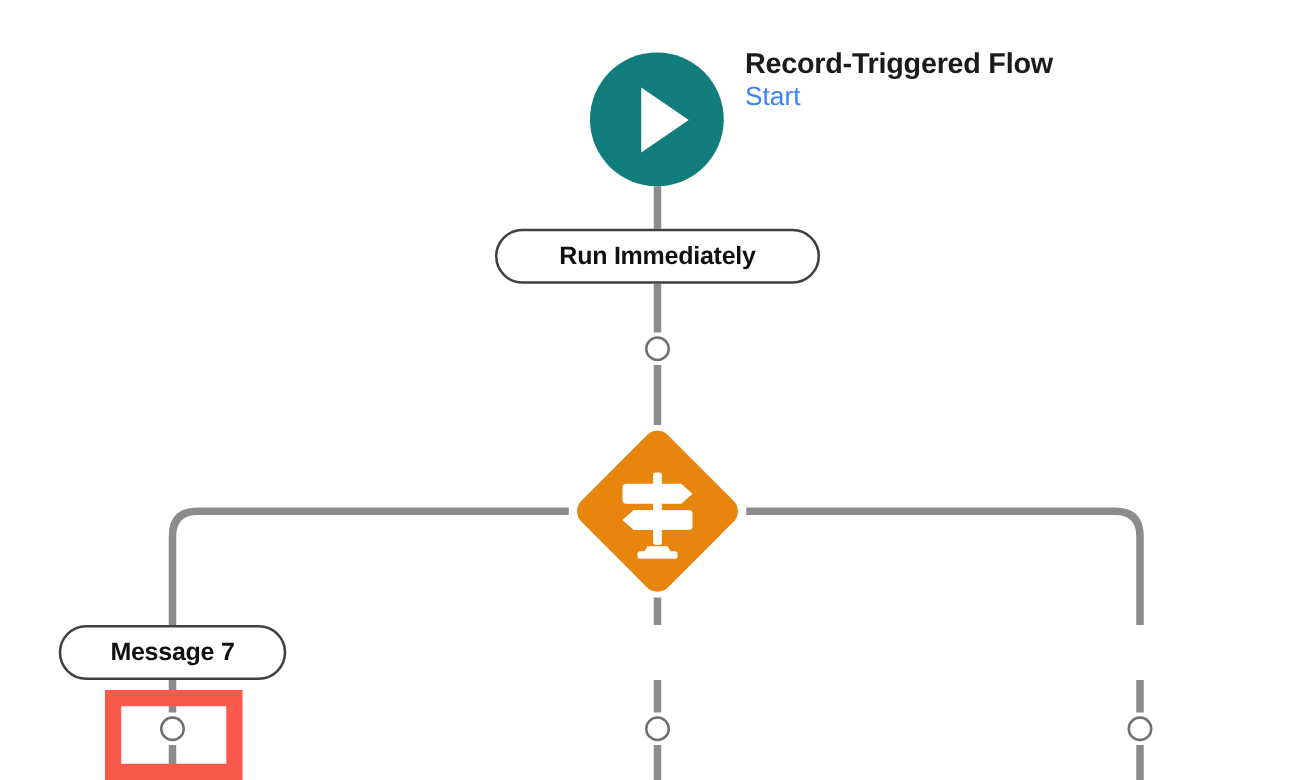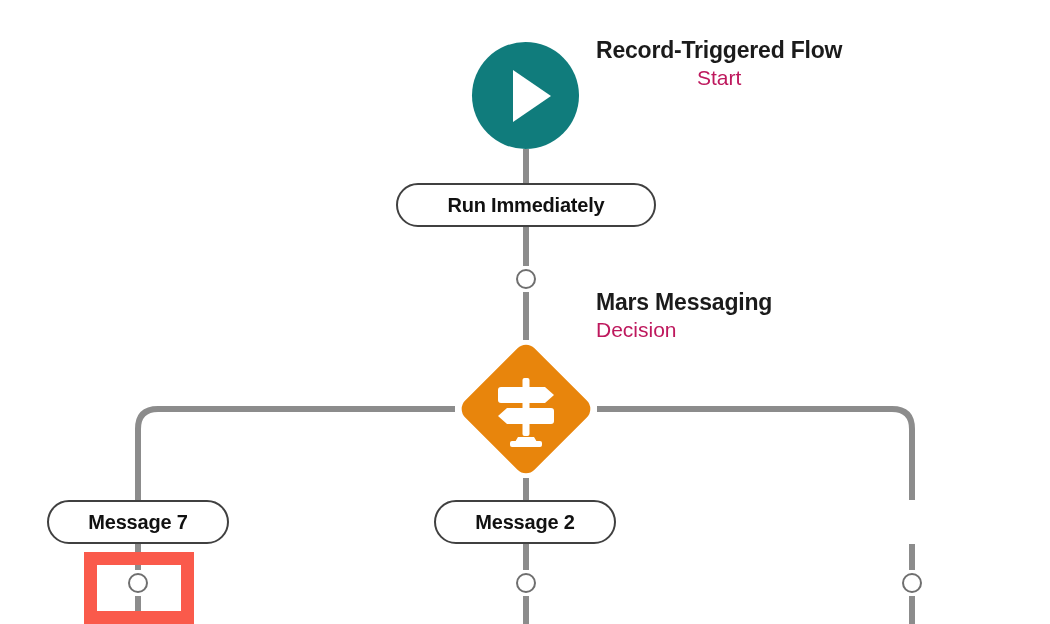--- a/index.html
+++ b/index.html
@@ -57,24 +57,24 @@
     font-size: 23px;
     font-weight: bold;
     color: #1b1b1b;
     letter-spacing: -0.2px;
     line-height: 28px;
   }
   .node-label .subtitle {
     display: block;
     font-size: 21px;
     font-weight: normal;
-    color: #be185d;
+    color: #3b82f6;
     line-height: 27px;
   }
-  #start-label  { left: 596px; top: 36px; text-align: center; }
+  #start-label  { left: 596px; top: 36px; }
   #decision-label { left: 596px; top: 288px; }
 
   
   .pill {
     position: absolute;
     box-sizing: border-box;
     height: 44px;
     border: 2px solid #404040;
     border-radius: 22px;
     background: #ffffff;
@@ -195,27 +195,22 @@
 
       <path d="M24,27 h44 l9,8 -9,8 h-44 a3,3 0 0 1 -3,-3 v-10 a3,3 0 0 1 3,-3 z"></path>
 
       <path d="M74,48 h-44 l-9,8 9,8 h44 a3,3 0 0 0 3,-3 v-10 a3,3 0 0 0 -3,-3 z"></path>
 
       <path d="M41,77 h16 l3,5 h-22 z"></path>
       <rect x="33" y="81" width="32" height="6" rx="2"></rect>
     </g>
   </svg>
 
-  <div class="node-label" id="decision-label">
-    <span class="title">Mars Messaging</span>
-    <span class="subtitle">Decision</span>
-  </div>
 
   <div class="pill" id="pill-message-1">Message 7</div>
-  <div class="pill" id="pill-message-2">Message 2</div>
 
   <div class="conn-circle" id="conn-msg1"></div>
   <div class="conn-circle" id="conn-msg2"></div>
   <div class="conn-circle" id="conn-msg3"></div>
 
   <div id="selection-highlight"></div>
 
 </div>
 
 </body></html>

